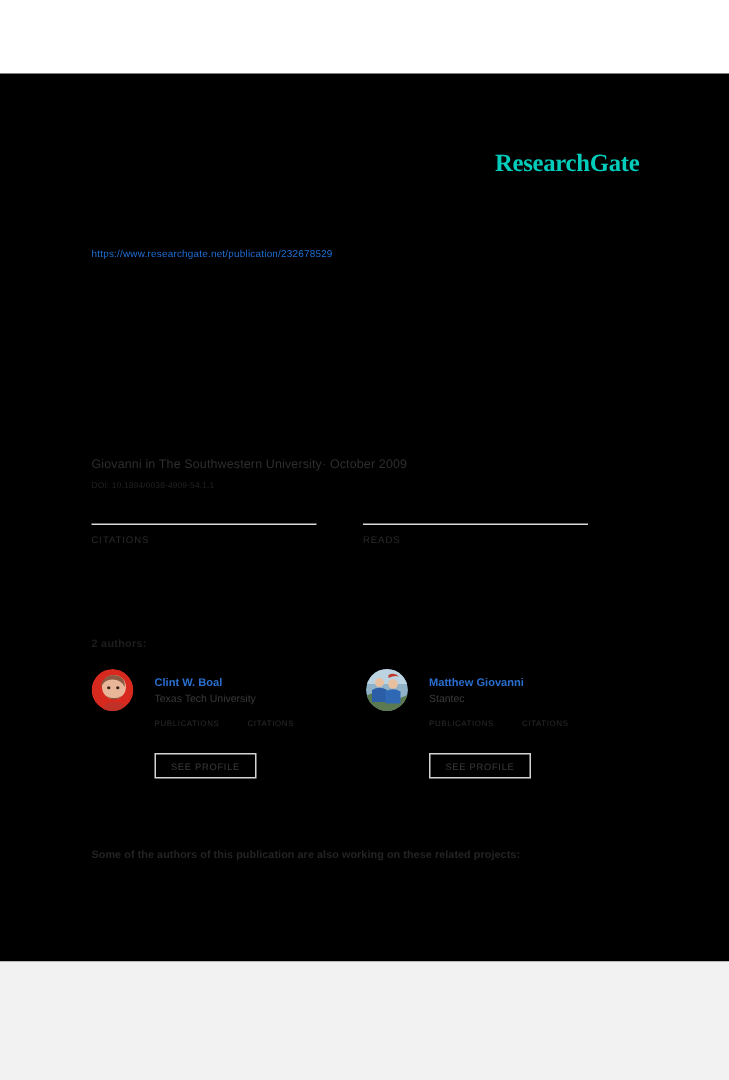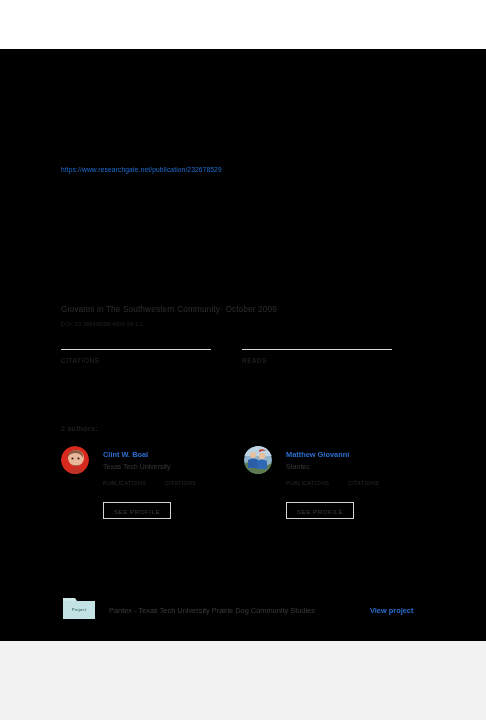--- a/index.html
+++ b/index.html
@@ -253,29 +253,30 @@
     cursor: pointer;
   }
 </style>
 </head>
 <body>
 
 <div class="top-strip"></div>
 
 <div class="page-body">
 
+  <div class="rg-logo">ResearchGate</div>
 
   <div class="rg-url">https://www.researchgate.net/publication/232678529</div>
 
   <div class="article-title"></div>
 
   <div class="pub-meta">
     <span>Giovanni</span>
     <span class="ital">in</span>
-    <span>The Southwestern Community</span><span>·</span>
+    <span>The Southwestern University</span><span>·</span>
     <span>October 2009</span>
   </div>
 
   <div class="doi-line">DOI: 10.1894/0038-4909-54.1.1</div>
 
   <div class="stat-block citations">
     <div class="stat-num"></div>
     <div class="stat-rule"></div>
     <div class="stat-label">CITATIONS</div>
   </div>
@@ -336,31 +337,21 @@
         <div class="astat-label">PUBLICATIONS</div>
       </div>
       <div class="astat cits">
         <div class="astat-num"></div>
         <div class="astat-label">CITATIONS</div>
       </div>
     </div>
     <button class="see-profile">SEE PROFILE</button>
   </div>
 
-
-  <div class="project-row">
-    <div class="project-icon">
-      <svg width="36" height="26" viewBox="0 0 36 26" aria-hidden="true">
-        <path d="M2 3 L14 3 L16 6 L34 6 L34 24 L2 24 Z" fill="#cfe8e8"></path>
-        <rect x="2" y="6" width="32" height="18" fill="#c3e2e3"></rect>
-      </svg>
-    </div>
-    <div class="project-icon-label">Project</div>
-    <div class="project-title">Pantex - Texas Tech University Prairie Dog Community Studies</div>
-    <div class="project-link">View project</div>
-  </div>
+  <div class="related-heading">Some of the authors of this publication are also working on these related projects:</div>
+
 
 </div>
 
 <div class="footer">
   
   
 </div>
 
 </body></html>

